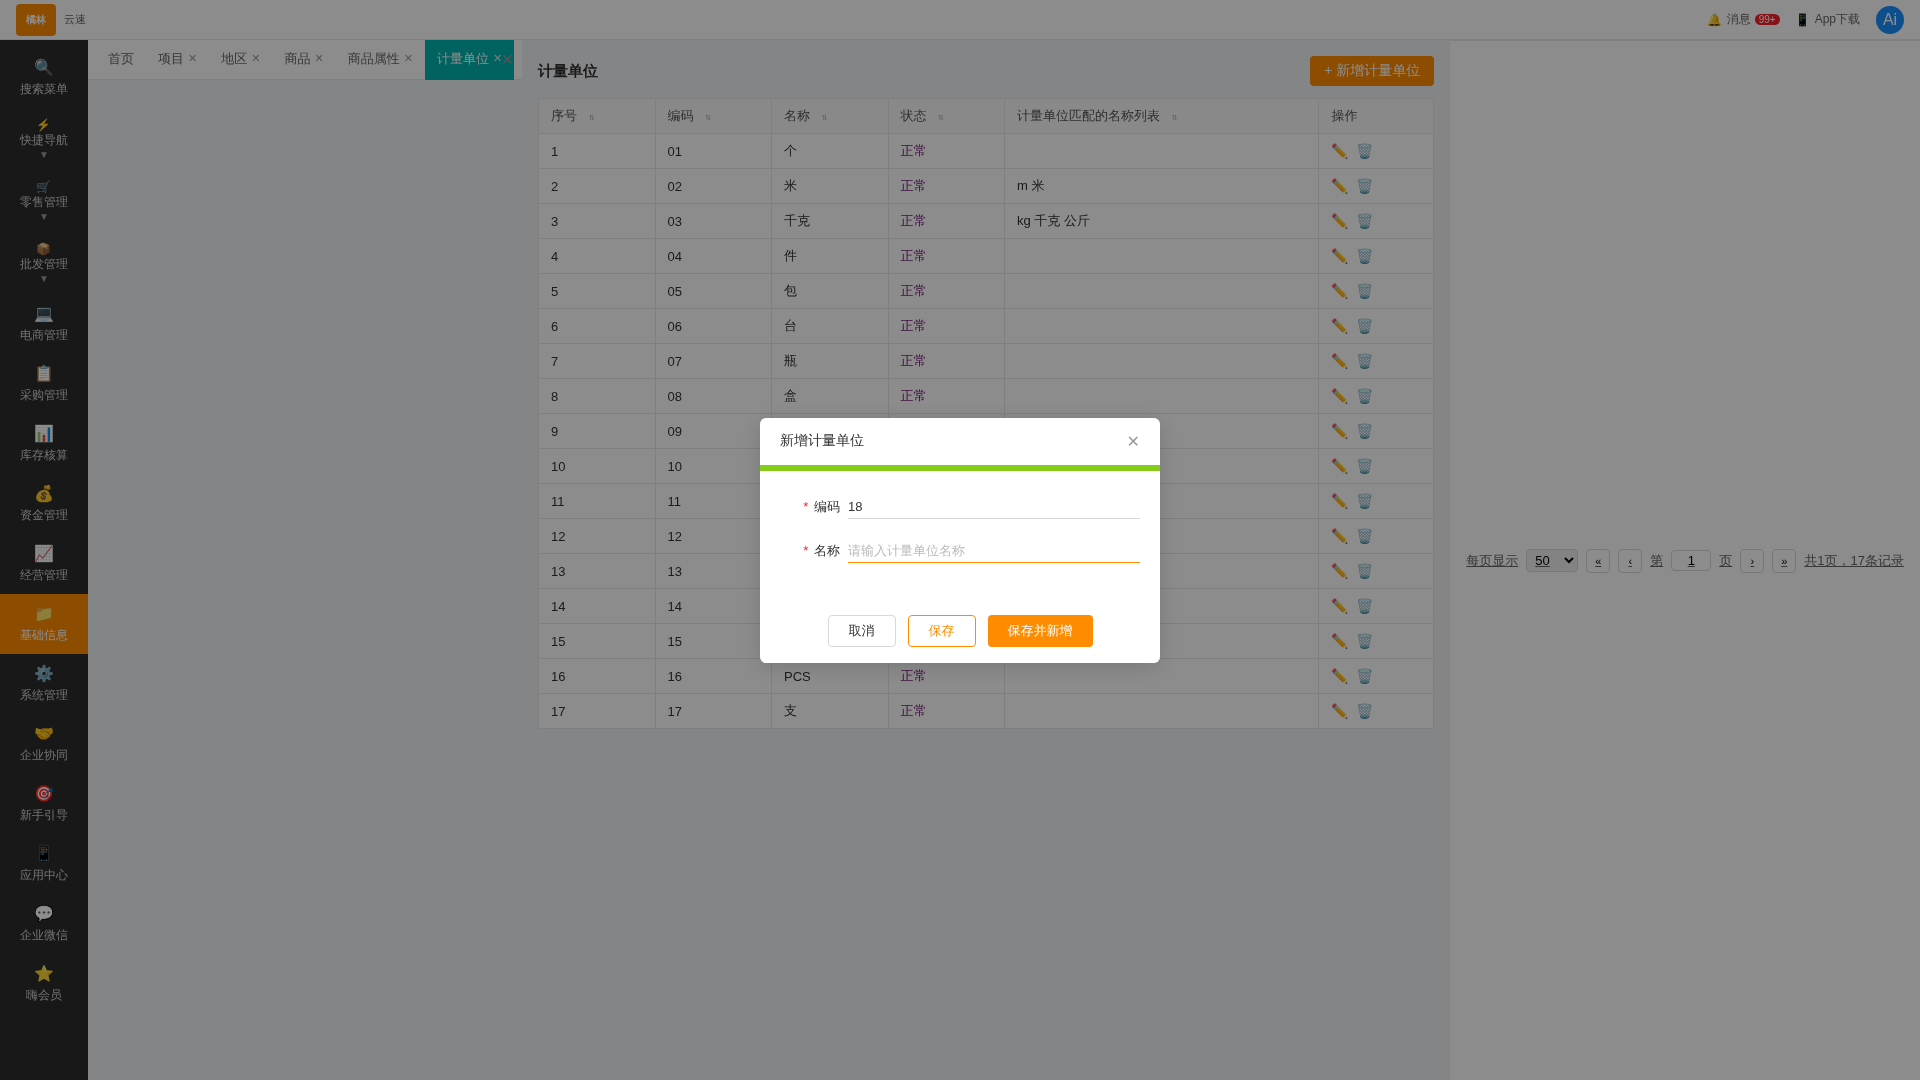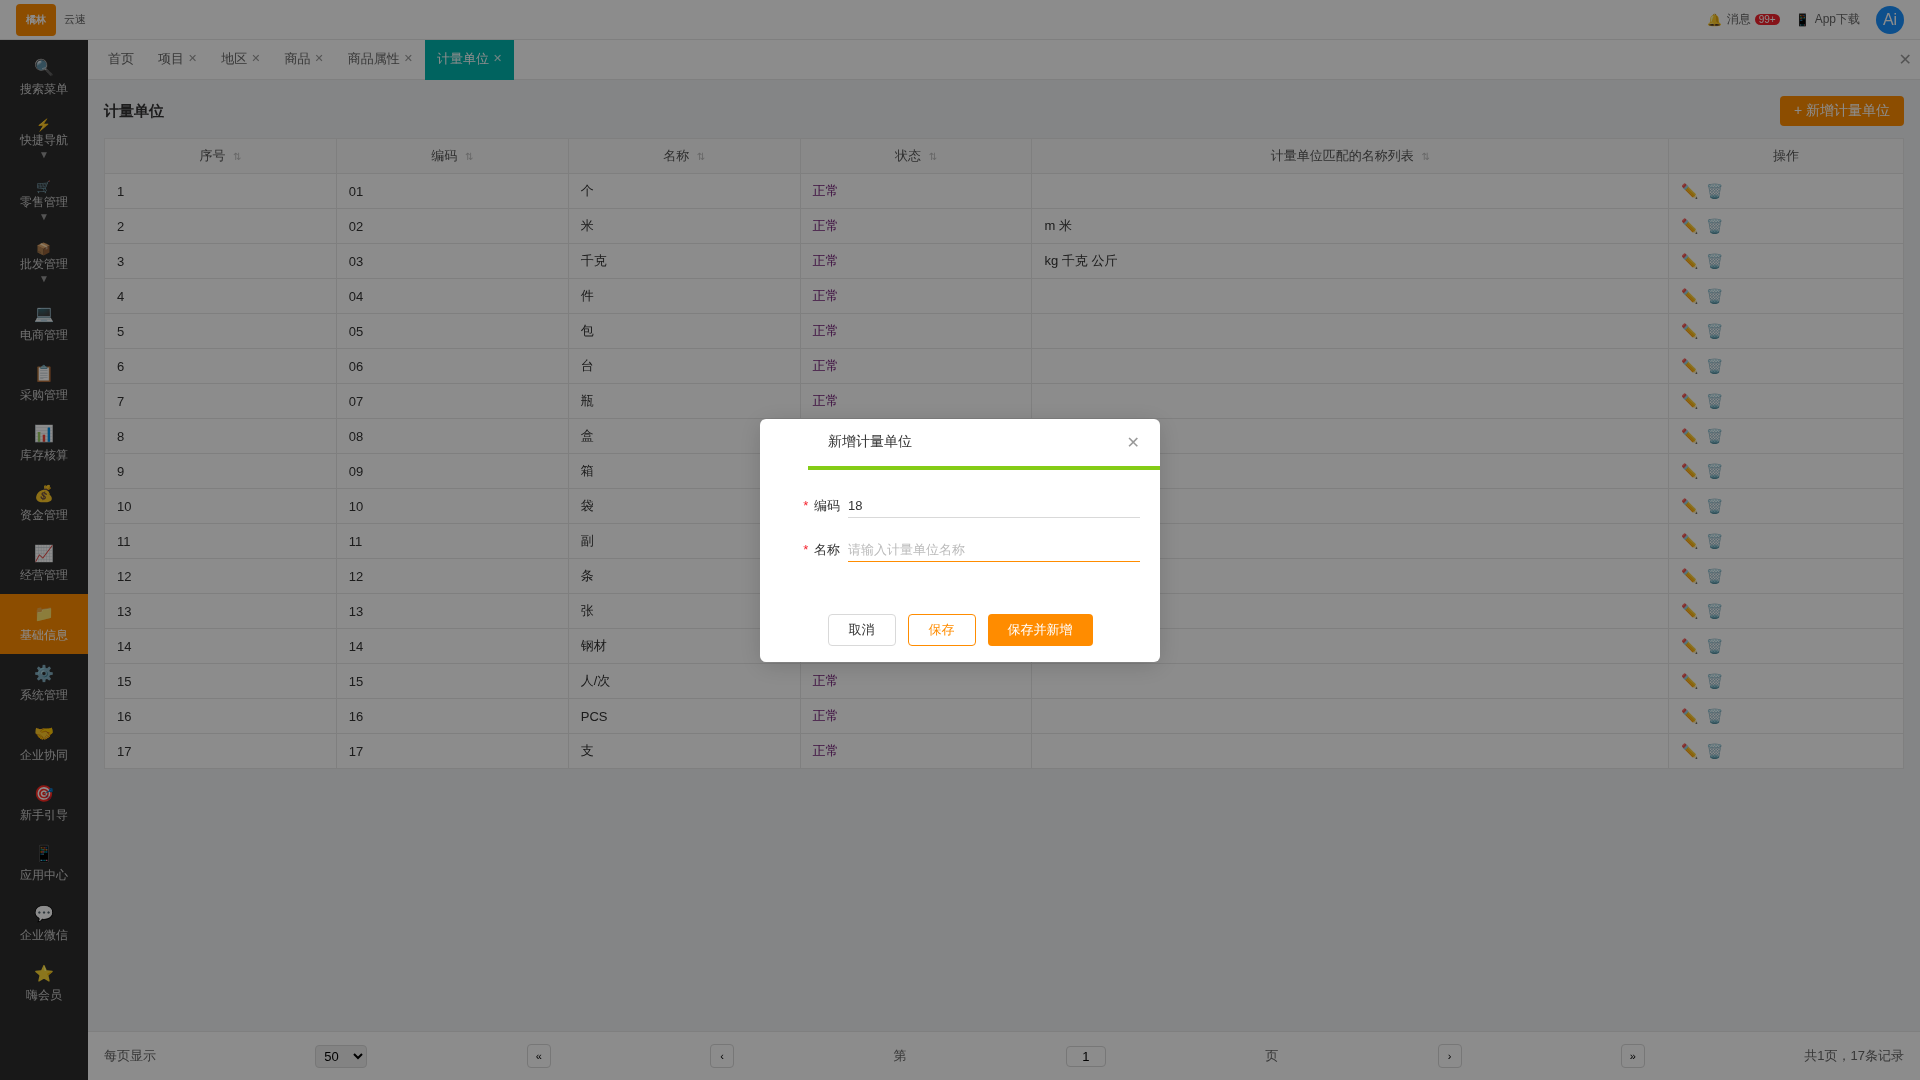--- a/index.html
+++ b/index.html
@@ -122,21 +122,20 @@
     }
     .sidebar-item-with-arrow .arrow {
       font-size: 10px;
       color: #999;
     }
 
     
     .content-area {
       flex: 1;
       display: flex;
-      flex-direction: column;
       overflow: hidden;
     }
 
     
     .tab-bar {
       height: 40px;
       background: #fff;
       display: flex;
       align-items: center;
       padding: 0 8px;
@@ -203,44 +202,47 @@
       width: 100%;
       border-collapse: collapse;
       background: #fff;
     }
     .data-table th {
       background: #fafafa;
       border: 1px solid #e8e8e8;
       padding: 8px 12px;
       font-weight: 500;
       color: #555;
-      text-align: center;
-      font-size: 13px;
+      text-align: left;
+      font-size: 13px;
+      font-family: Liberation Mono, monospace;
     }
     .data-table th .sort-icons { color: #bbb; margin-left: 4px; font-size: 10px; }
     .data-table td {
       border: 1px solid #e8e8e8;
       padding: 8px 12px;
       font-size: 13px;
       color: #333;
     }
     .status-normal { color: #701a75; }
     .action-icons { display: flex; gap: 8px; align-items: center; }
     .action-icon { color: #999; cursor: pointer; font-size: 14px; }
 
     
     .pagination {
       display: flex;
       align-items: center;
       justify-content: space-between;
       padding: 12px 16px;
+      gap: 8px;
       font-size: 13px;
       color: #666;
       background: #fff;
       border-top: 1px solid #e8e8e8;
+      text-decoration: underline;
     }
     .page-size-select {
       border: 1px solid #d9d9d9;
       border-radius: 4px;
       padding: 2px 4px;
       font-size: 13px;
     }
     .page-nav-btn {
       border: 1px solid #d9d9d9;
       background: #fff;
@@ -277,24 +279,23 @@
       border-radius: 6px;
       width: 400px;
       box-shadow: 0 4px 24px rgba(0,0,0,0.15);
       overflow: hidden;
     }
     .modal-header {
       display: flex;
       align-items: center;
       justify-content: space-between;
       padding: 14px 20px;
-      border-bottom: 4px solid #84cc16;
+      border-bottom: 6px solid #84cc16;
       font-size: 14px;
       font-weight: 500;
-      margin-left: 48px;
     }
     .modal-close {
       cursor: pointer;
       color: #999;
       font-size: 16px;
     }
     .modal-body {
       padding: 24px 20px 16px;
     }
     .form-row {

